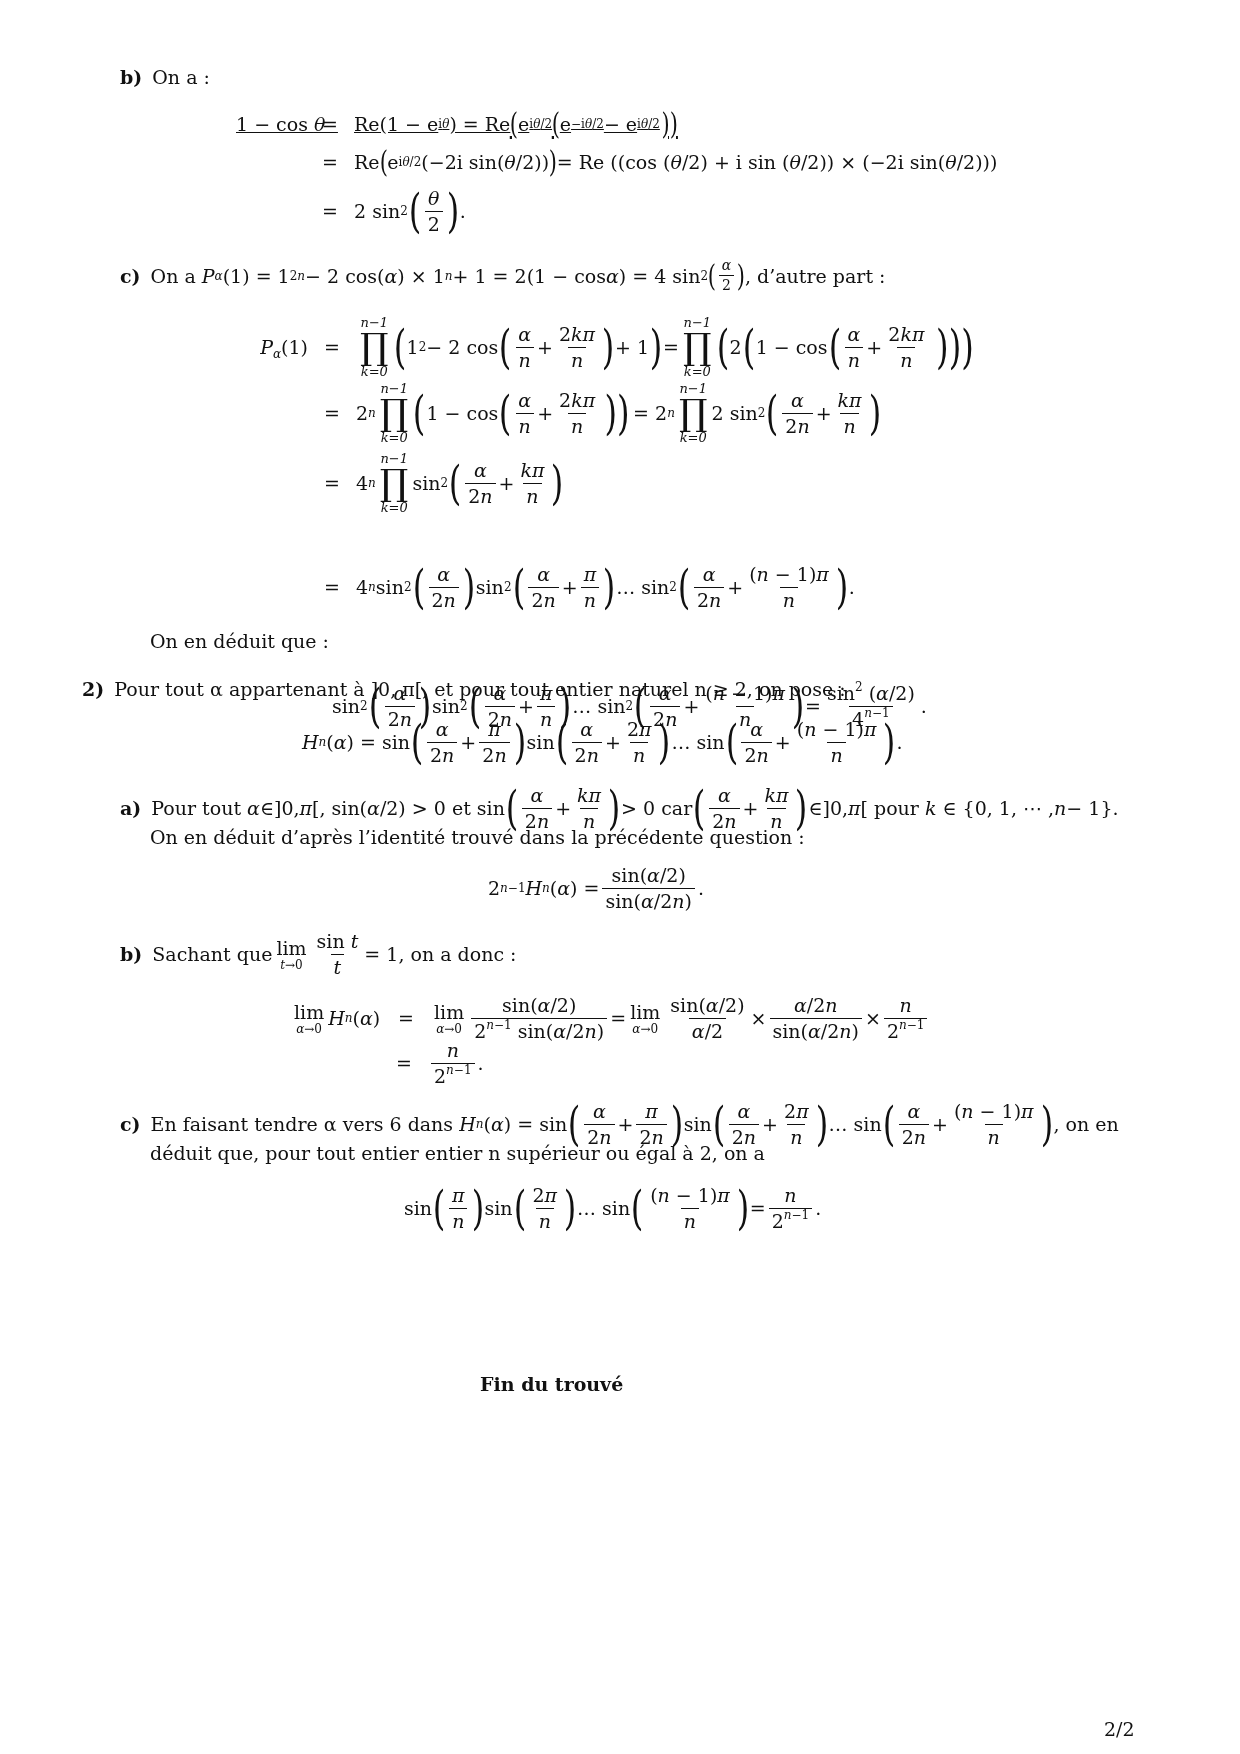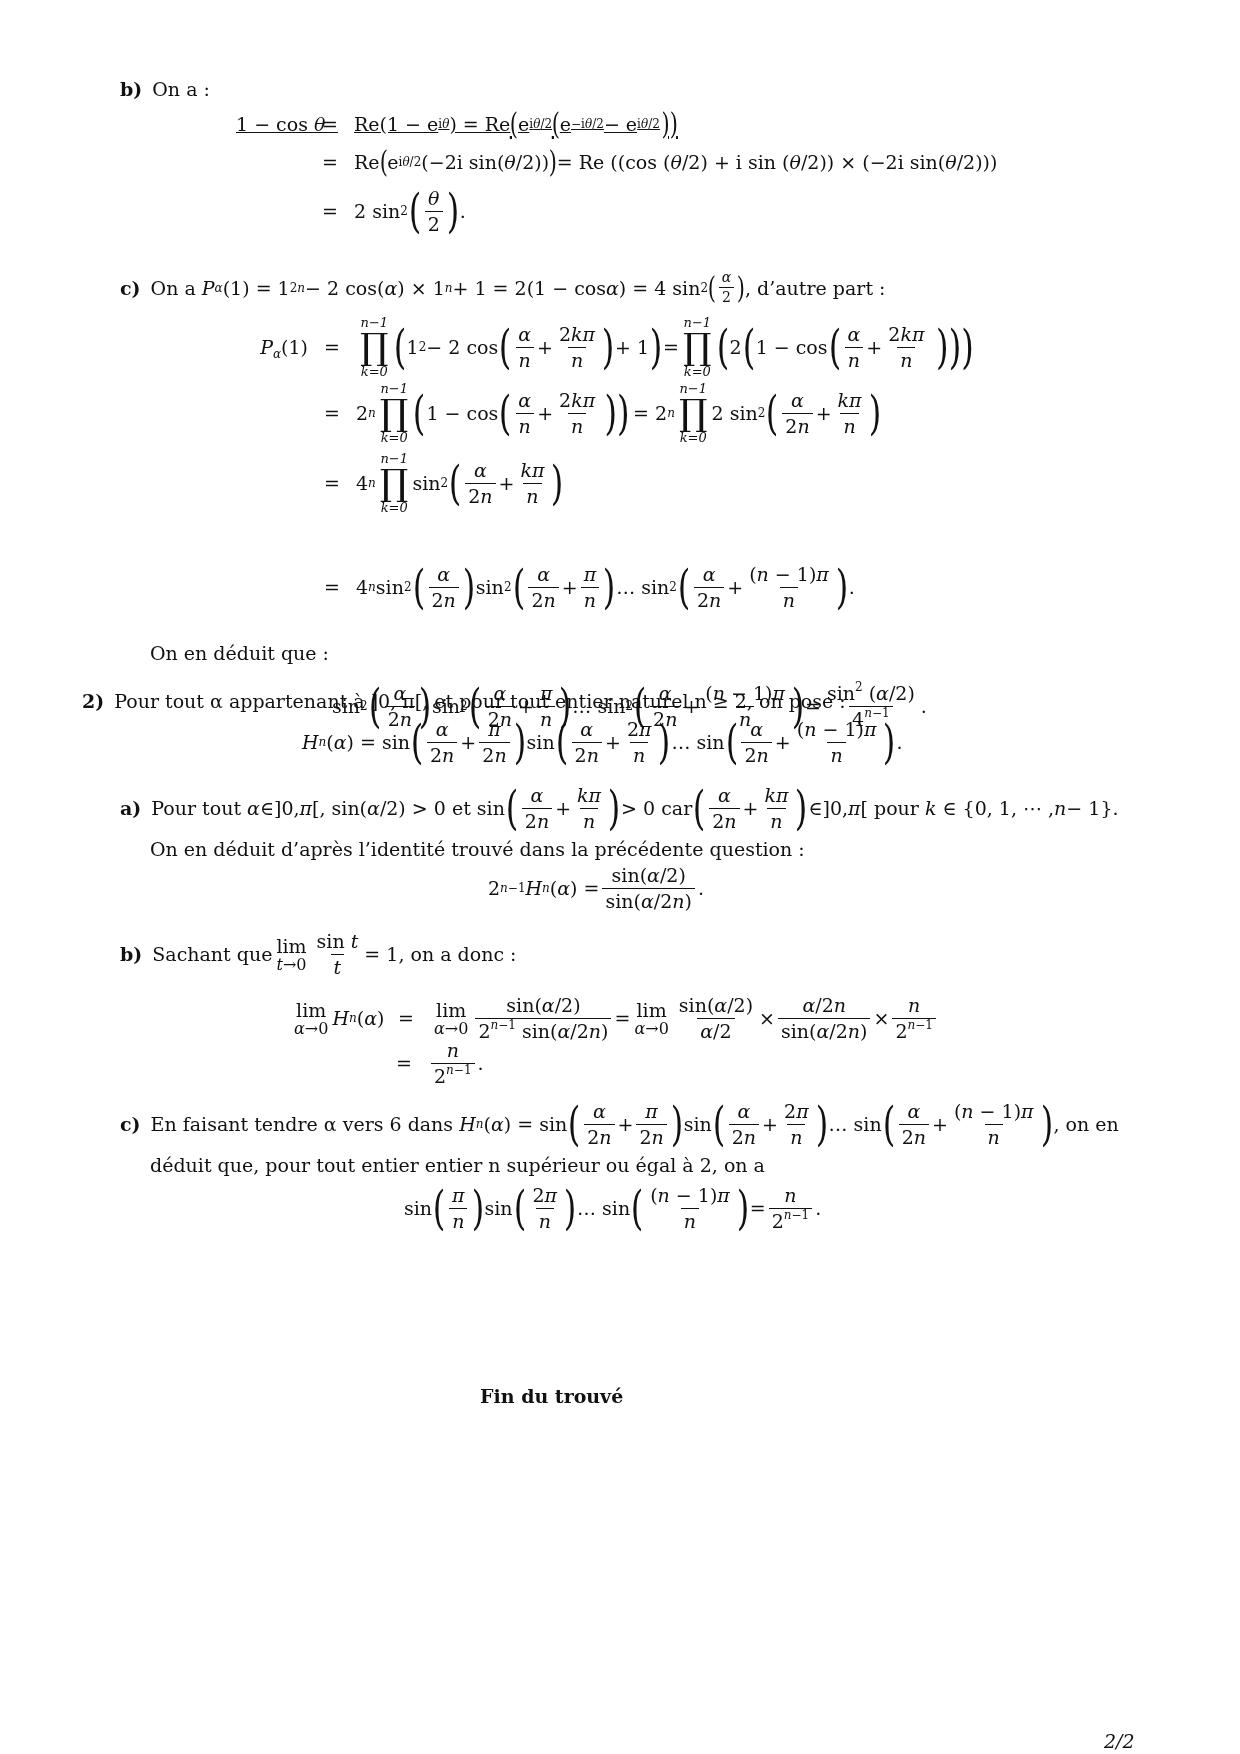--- a/index.html
+++ b/index.html
@@ -1,35 +1,35 @@
 <!DOCTYPE html>
 <html><head>
 <meta charset="utf-8">
 <style>
   html, body { margin: 0; padding: 0; background: #ffffff; }
   body {
     width: 1240px; height: 1754px; position: relative; overflow: hidden;
     font-family: "DejaVu Serif", "Liberation Serif", serif;
     color: #111; font-size: 19px;
   }
-  .abs { position: absolute; white-space: nowrap; margin-top: 12px; }
+  .abs { position: absolute; white-space: nowrap; }
   .lbl { font-weight: bold; margin-right: 10px; }
   i, .it { font-style: italic; }
   .m { display: inline-flex; align-items: center; white-space: nowrap; }
   .frac { display: inline-flex; flex-direction: column; align-items: center; vertical-align: middle; margin: 0 3px; }
   .frac > .num { padding: 0 3px 2px; line-height: 1.1; }
   .frac > .den { padding: 2px 3px 0; border-top: 1px solid #111; line-height: 1.1; }
   .frac.small { font-size: 14px; }
   .par { font-size: 46px; font-weight: 200; line-height: 1; transform: scaleX(0.7); display: inline-block; margin: 0 -2px; }
   .par.sm { font-size: 30px; }
   .prod { display: inline-flex; flex-direction: column; align-items: center; margin: 0 4px; vertical-align: middle; }
   .prod .lim { font-size: 13px; font-style: italic; line-height: 1; }
   .prod .sym { font-size: 36px; line-height: 1; }
   .limop { display: inline-flex; flex-direction: column; align-items: center; margin: 0 4px; vertical-align: middle; }
-  .limop .sub { font-size: 16px; line-height: 1; }
+  .limop .sub { font-size: 12px; line-height: 1; }
   sup { font-size: 12px; vertical-align: 9px; line-height: 0; }
   sub { font-size: 12px; vertical-align: -4px; line-height: 0; }
   .eqrow { display: flex; align-items: center; position: absolute; white-space: nowrap; }
   .lhs { text-align: right; }
   .eqs { width: 48px; text-align: center; }
   .bold { font-weight: bold; }
 </style>
 </head>
 <body>
 
@@ -331,13 +331,13 @@
       </span><span class="par">)</span>… sin<span class="par">(</span><span class="frac">
         <span class="num">(<i>n</i> − 1)<i>π</i></span>
         <span class="den"><i>n</i></span>
       </span><span class="par">)</span> = <span class="frac">
         <span class="num"><i>n</i></span>
         <span class="den">2<sup><i>n</i>−1</sup></span>
       </span>.</span>
 </div>
 
 <div class="abs bold" style="left:480px; top:1373px;">Fin du trouvé</div>
-<div class="abs" style="left:1104px; top:1718px;font-style:italic;">2/2</div>
+<div class="abs" style="left:1104px; top:1718px;">2/2</div>
 
 </body></html>

